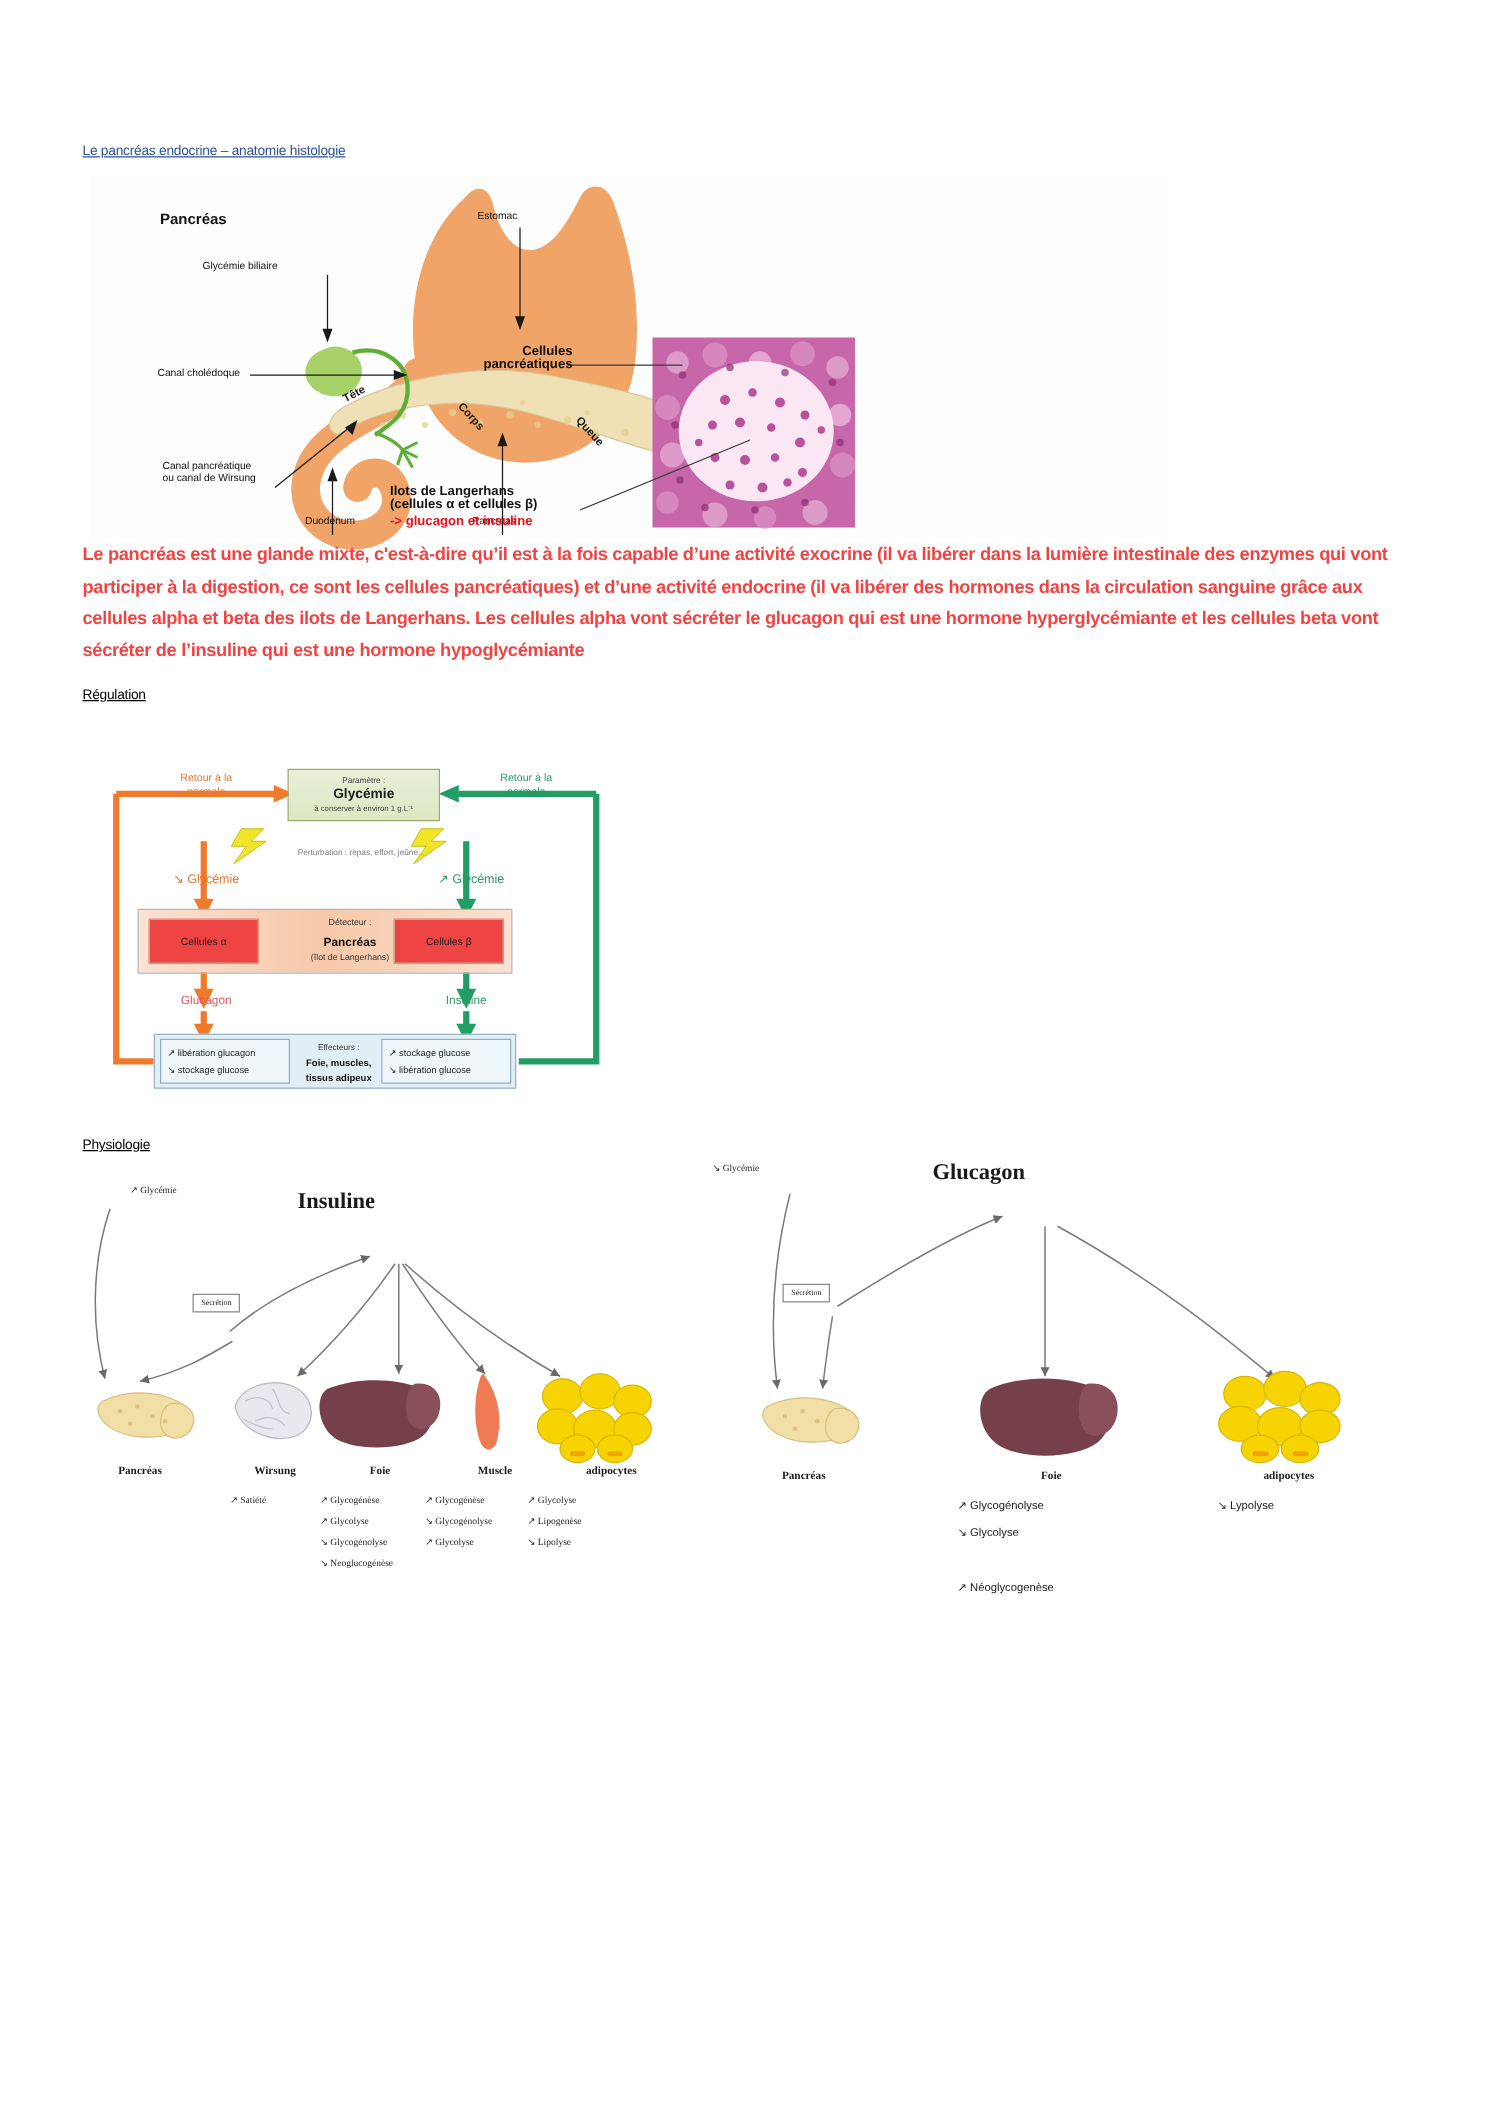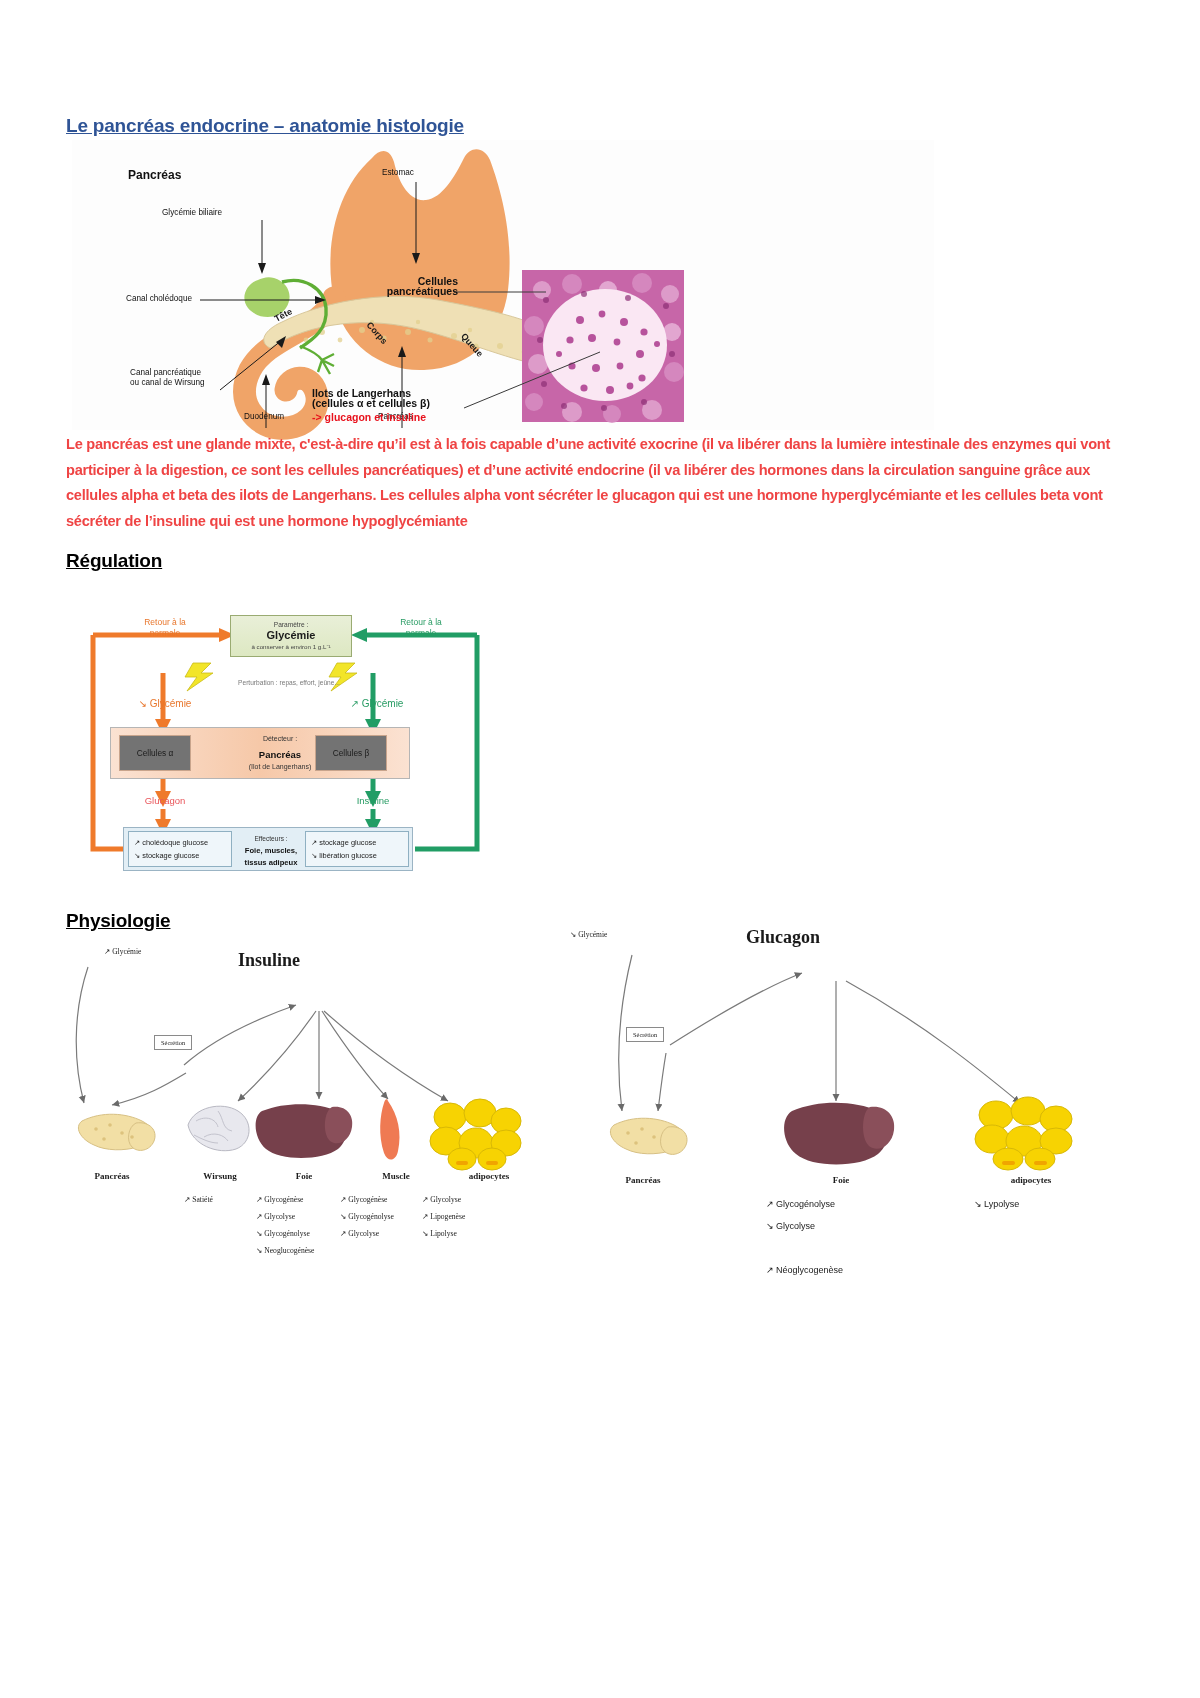--- a/index.html
+++ b/index.html
@@ -31,22 +31,22 @@
     width: 1200px;
     text-align: center;
     font-size: 15.5px;
     font-weight: bold;
     color: #d6186a;
     text-decoration: underline;
     letter-spacing: -0.2px;
   }
   .sec-heading {
     position: absolute;
-    font-size: 19px;
-    font-weight: bold;
+    font-size: 11px;
+    font-weight: normal;
     letter-spacing: -0.2px;
   }
   .sec-heading.blue {
     color: #2f5496;
     text-decoration: underline;
     left: 66px;
     top: 115px;
   }
   .sec-heading.black {
     color: #000;
@@ -127,22 +127,22 @@
 
   .detector-band {
     position: absolute;
     left: 35px; top: 122px; width: 300px; height: 52px;
     background: linear-gradient(to right,#fbe2d2,#f6c8a8,#fbe2d2);
     border: 1px solid #b5b5b5;
     box-sizing: border-box;
   }
   .cell-box {
     position: absolute;
-    top: 130px; width: 72px; height: 36px;
-    background: #737373;
+    top: 130px; width: 88px; height: 36px;
+    background: #ef4444;
     border: 1px solid #c8a48c;
     box-sizing: border-box;
     display: flex; align-items: center; justify-content: center;
     font-size: 8.3px; color: #1b1b1b;
   }
   #cell-alpha { left: 44px; }
   #cell-beta  { left: 240px; }
   .detector-text {
     position: absolute; left: 150px; top: 128px; width: 110px;
     text-align: center; font-size: 7px; color: #333; line-height: 11px;
@@ -405,21 +405,21 @@
       <div style="height:5px"></div>
       <b>Pancréas</b>
       <div>(îlot de Langerhans)</div>
     </div>
 
     <div class="flabel red" style="left:44px; top:190px; width:92px; font-size:9.5px;">Glucagon</div>
     <div class="flabel green" style="left:252px; top:190px; width:92px; font-size:9.5px;">Insuline</div>
 
     <div class="effector-band"></div>
     <div class="eff-box" id="eff-left">
-      <span style="white-space:pre-line">↗ cholédoque glucose
+      <span style="white-space:pre-line">↗ libération glucagon
 ↘  stockage glucose</span>
     </div>
     <div class="eff-box" id="eff-right">
       <span style="white-space:pre-line">↗ stockage glucose
 ↘ libération glucose</span>
     </div>
     <div class="eff-center">
       <div class="small">Effecteurs :</div>
       <b style="white-space:pre-line">Foie, muscles,
 tissus adipeux</b>

